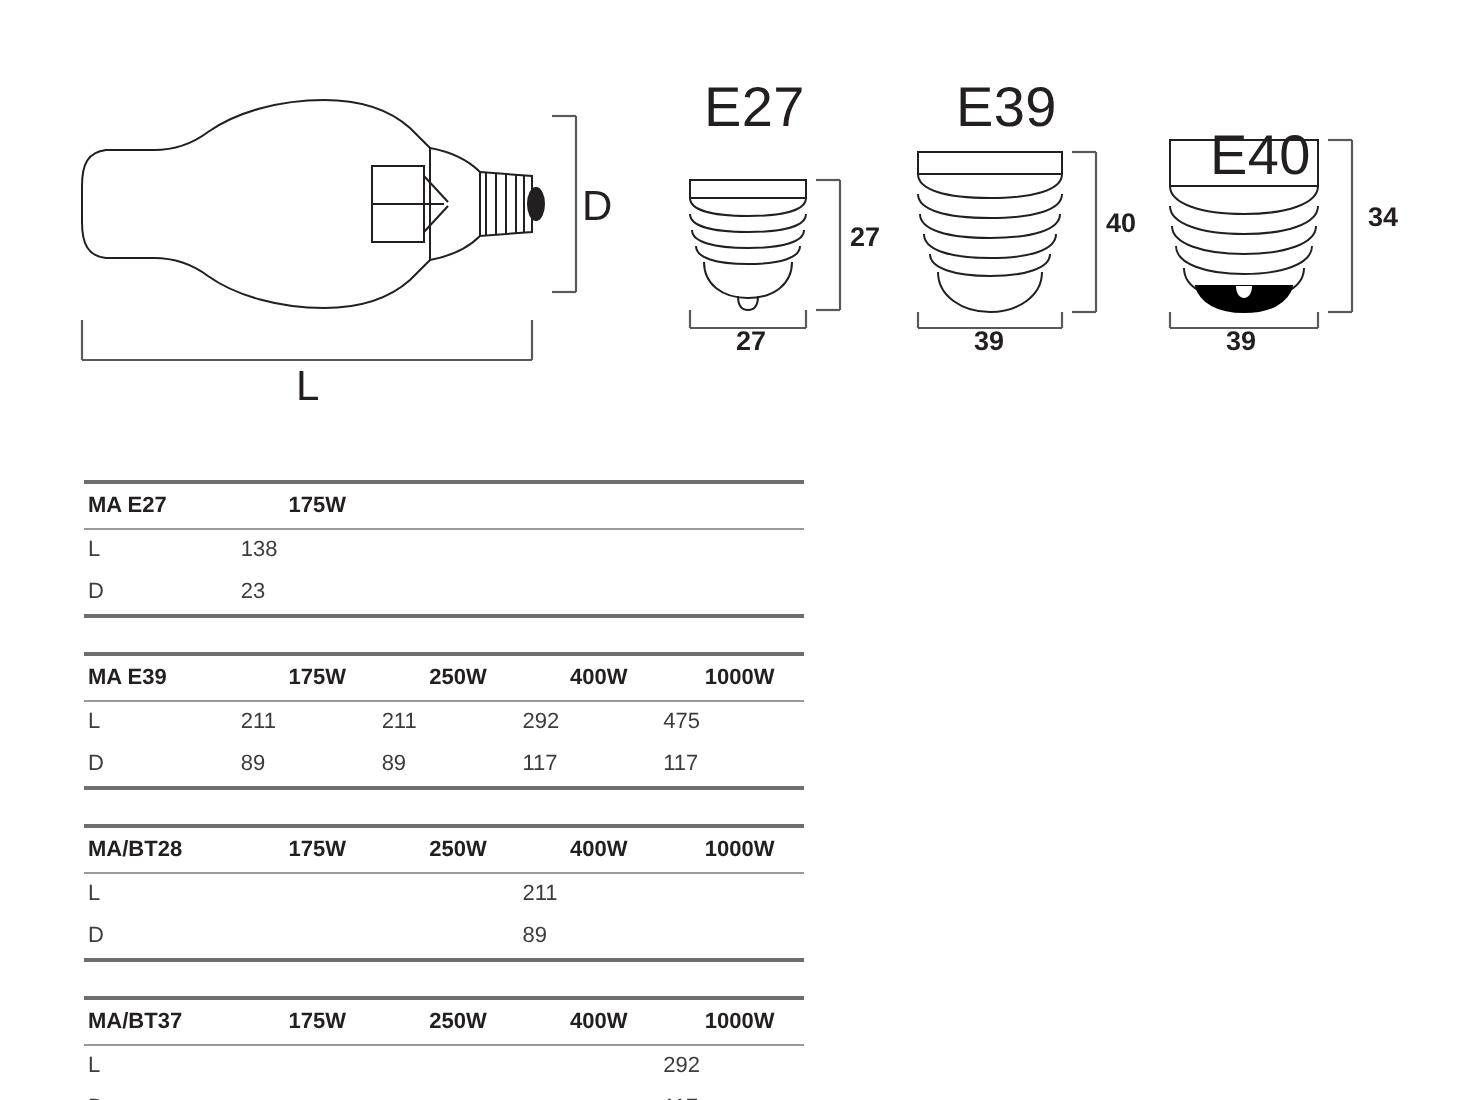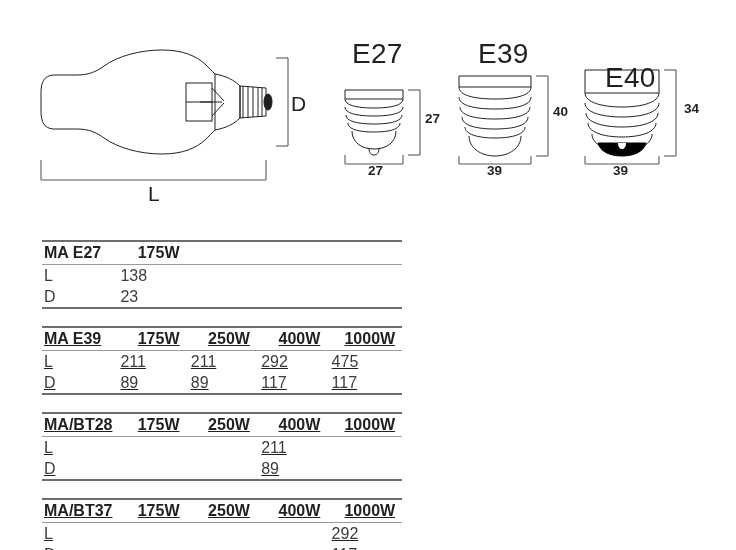--- a/index.html
+++ b/index.html
@@ -56,30 +56,30 @@
     left: 42px;
     top: 240px;
     width: 360px;
   }
   table.spec {
     border-collapse: collapse;
     width: 360px;
     table-layout: fixed;
     margin: 0;
   }
-  table.spec + table.spec { margin-top: 17px; text-decoration: underline; }
+  table.spec + table.spec { margin-top: 17px; }
 
   table.spec col.c-label { width: 78px; }
   table.spec col.c-val   { width: 70px; }
 
   table.spec th, table.spec td {
     padding: 0;
     height: 21px;
     line-height: 21px;
-    font-size: 16px;
+    font-size: 11px;
     color: #3c3c3c;
     vertical-align: middle;
   }
   table.spec thead th {
     font-weight: 700;
     color: #231f20;
     border-top: 2px solid #6e6e6e;
     border-bottom: 1px solid #9a9a9a;
     height: 22px;
     line-height: 22px;

